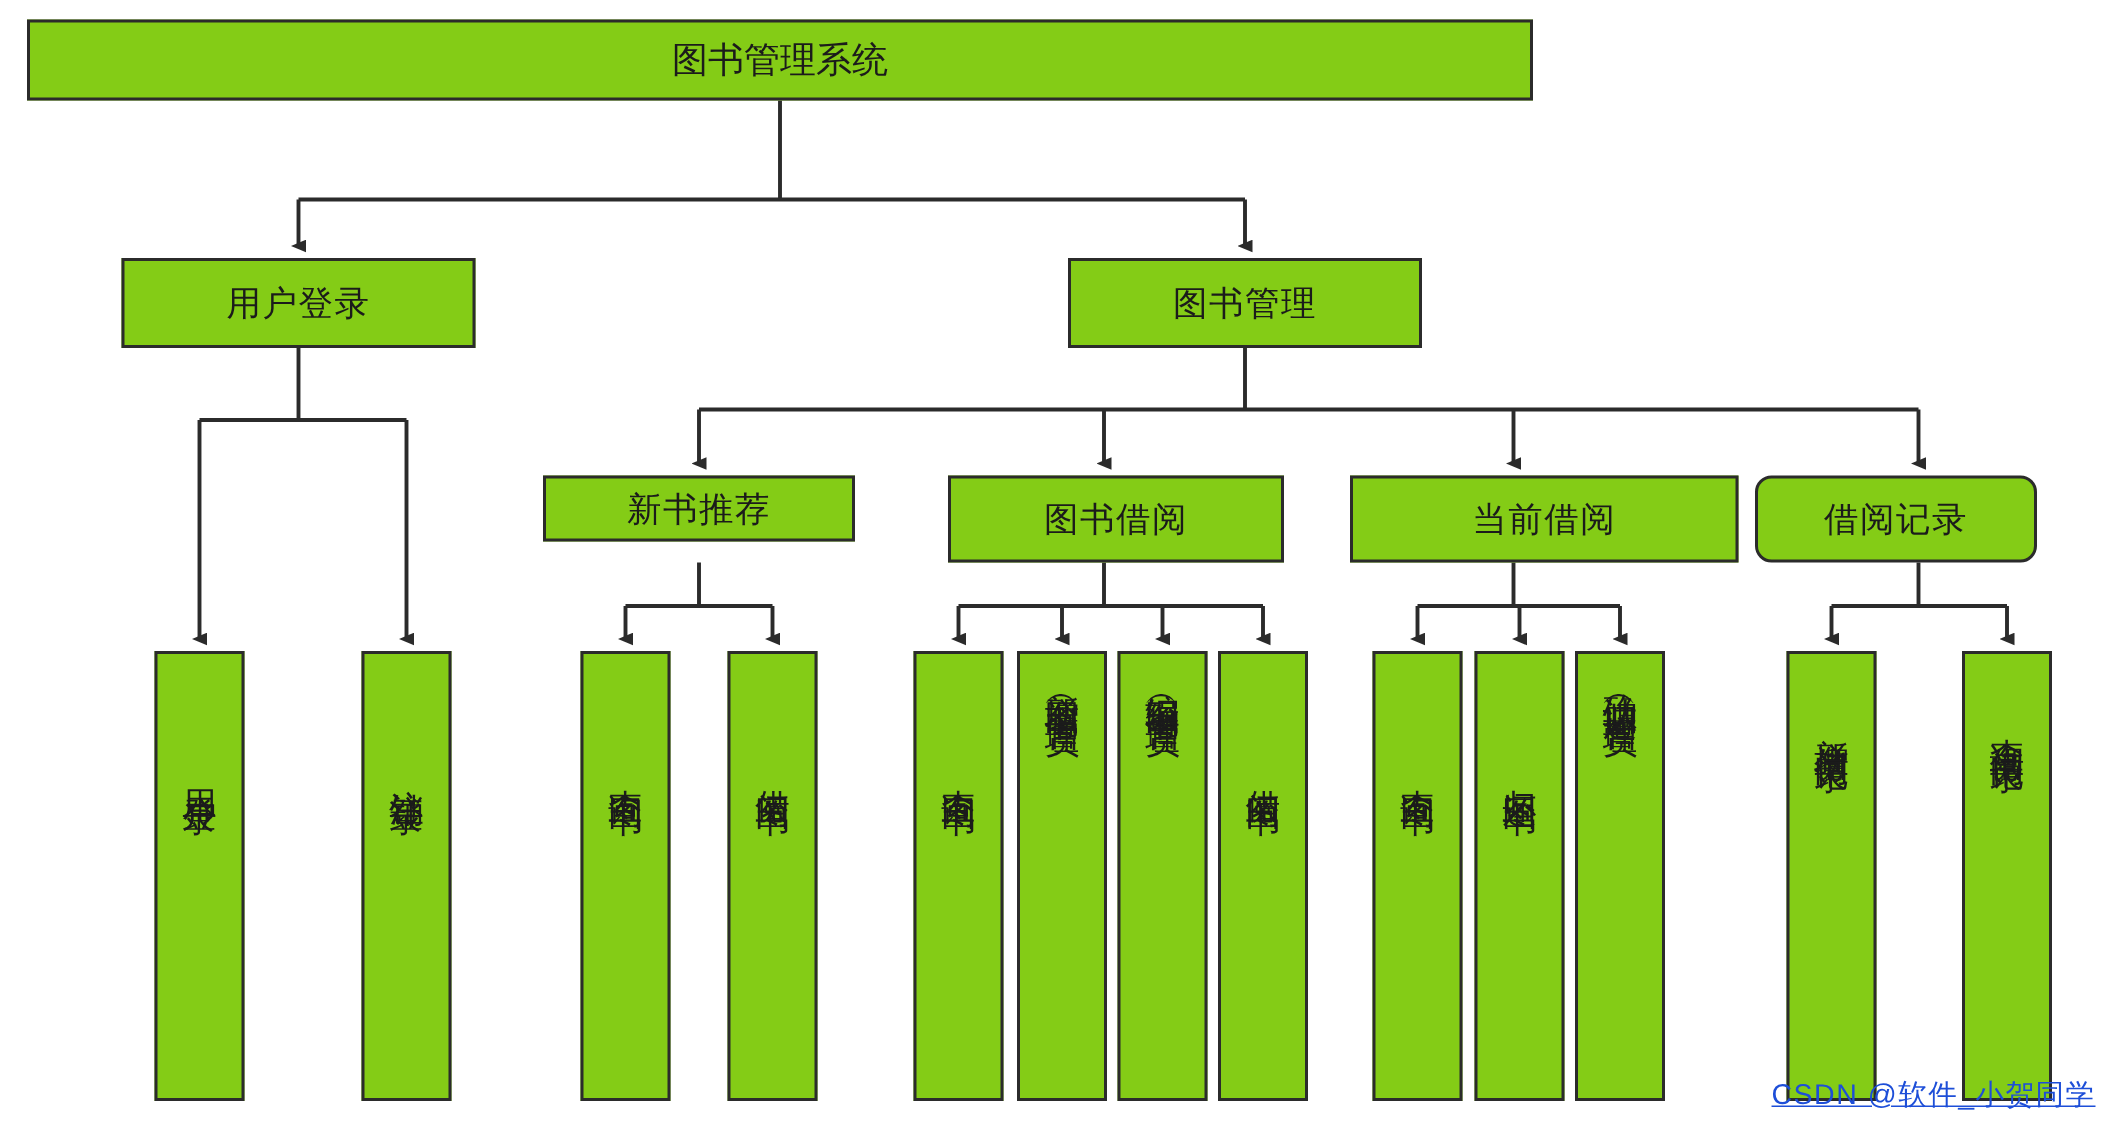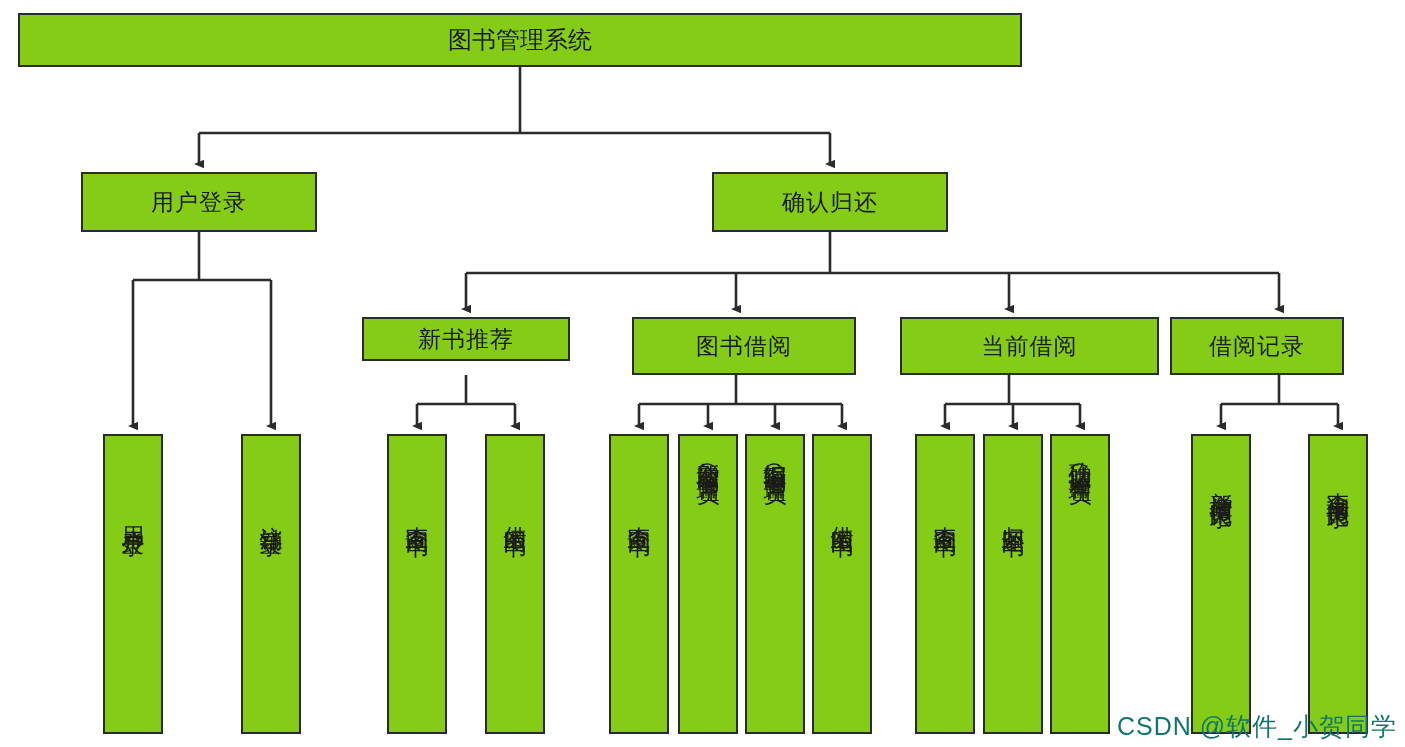--- a/index.html
+++ b/index.html
@@ -58,25 +58,26 @@
   }
   .node.vert .vtext {
     writing-mode: vertical-rl;
     text-orientation: upright;
     white-space: nowrap;
   }
   .watermark {
     position: absolute;
     right: 8px;
     bottom: 4px;
-    font-size: 25px;
-    color: #0f766e;
+    font-size: 19px;
+    color: #1d4ed8;
     letter-spacing: 1px;
     z-index: 3;
     white-space: nowrap;
+    text-decoration: underline;
   }
 </style>
 </head>
 <body>
 
 <div id="canvas">
 
   <svg id="edges" viewBox="0 0 1405 747">
     <defs>
       <marker id="arrow" markerWidth="10" markerHeight="10" refX="4.2" refY="5" orient="auto" markerUnits="userSpaceOnUse">
@@ -131,33 +132,33 @@
   </svg>
 
   <div class="node root" style="left:18px; top:13px; width:1004px; height:54px;">
     <span>图书管理系统</span>
   </div>
 
   <div class="node horiz" style="left:81px; top:172px; width:236px; height:60px;">
     <span>用户登录</span>
   </div>
   <div class="node horiz" style="left:712px; top:172px; width:236px; height:60px;">
-    <span>确认归还</span>
+    <span>图书管理</span>
   </div>
 
   <div class="node horiz" style="left:362px; top:317px; width:208px; height:44px;">
     <span>新书推荐</span>
   </div>
   <div class="node horiz" style="left:632px; top:317px; width:224px; height:58px;">
     <span>图书借阅</span>
   </div>
   <div class="node horiz" style="left:900px; top:317px; width:259px; height:58px;">
     <span>当前借阅</span>
   </div>
-  <div class="node horiz" style="left:1170px; top:317px; width:174px; height:58px;">
+  <div class="node horiz" style="left:1170px; top:317px; width:188px; height:58px;border-radius:11px;">
     <span>借阅记录</span>
   </div>
 
   <div class="node vert" style="left:103px; top:434px; width:60px; height:300px; padding-top:72px;">
     <span class="vtext">用户登录</span>
   </div>
   <div class="node vert" style="left:241px; top:434px; width:60px; height:300px; padding-top:72px;">
     <span class="vtext">注销登录</span>
   </div>
 

